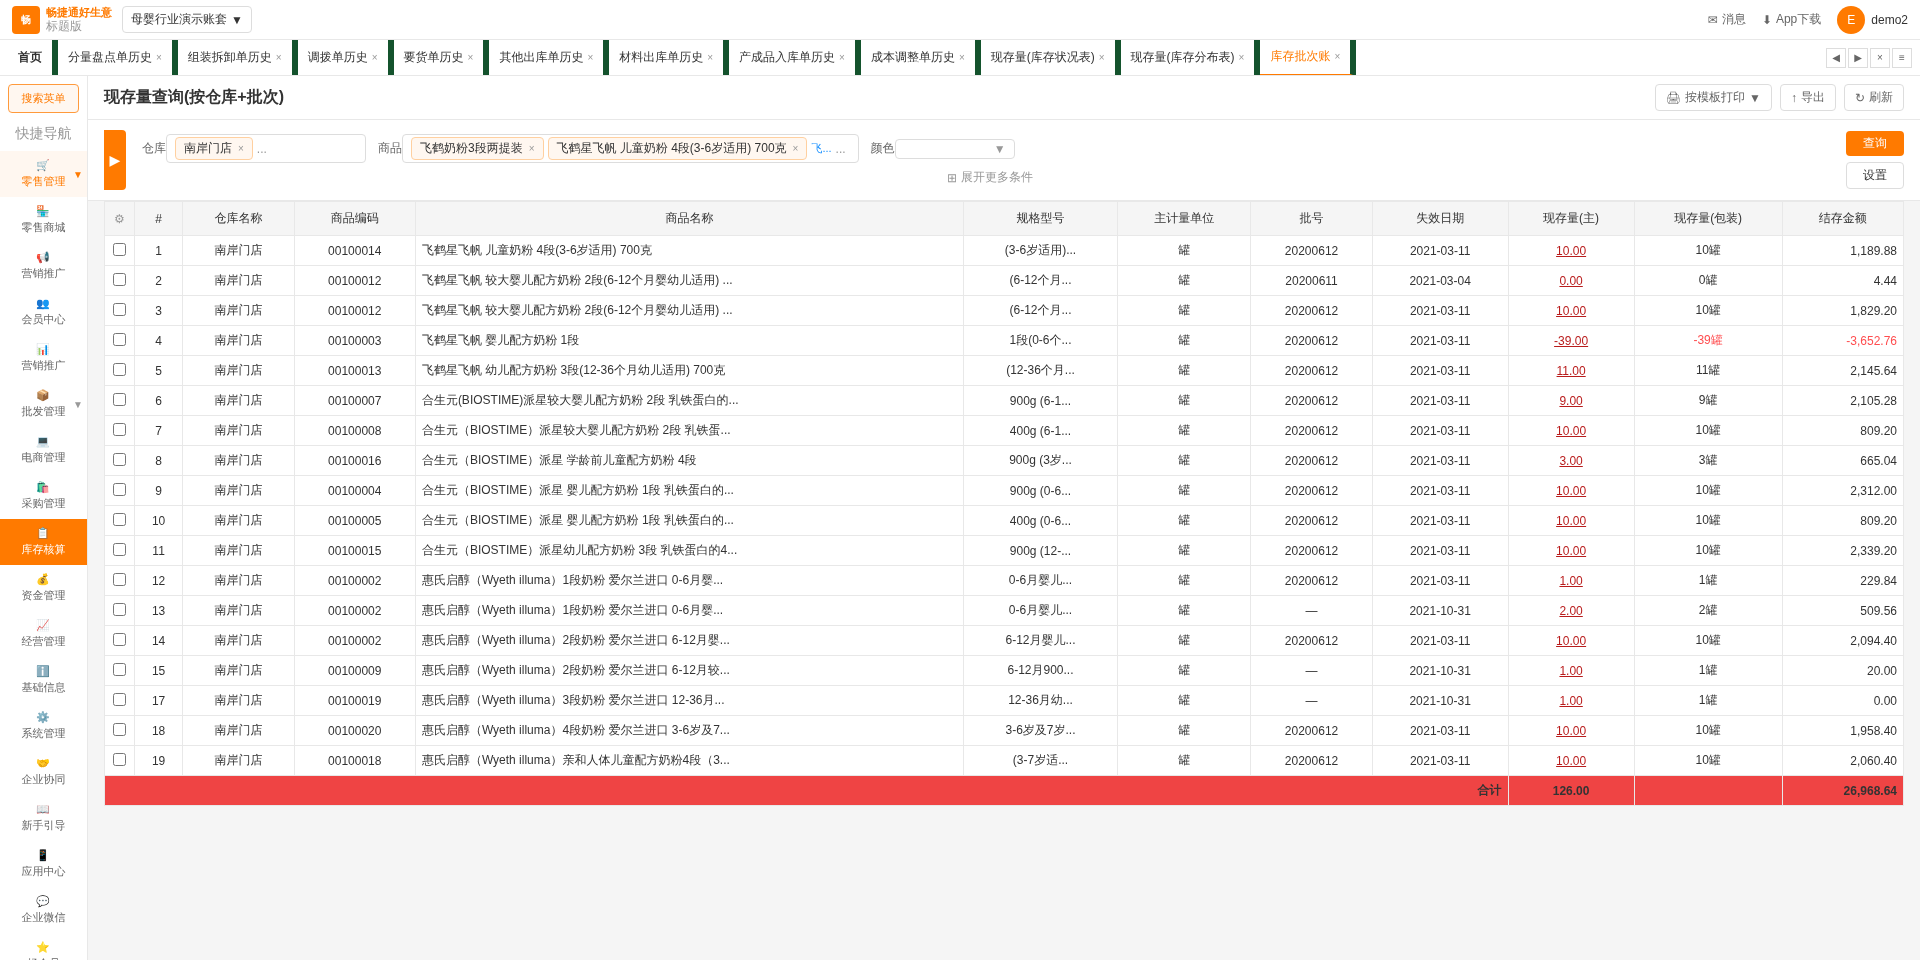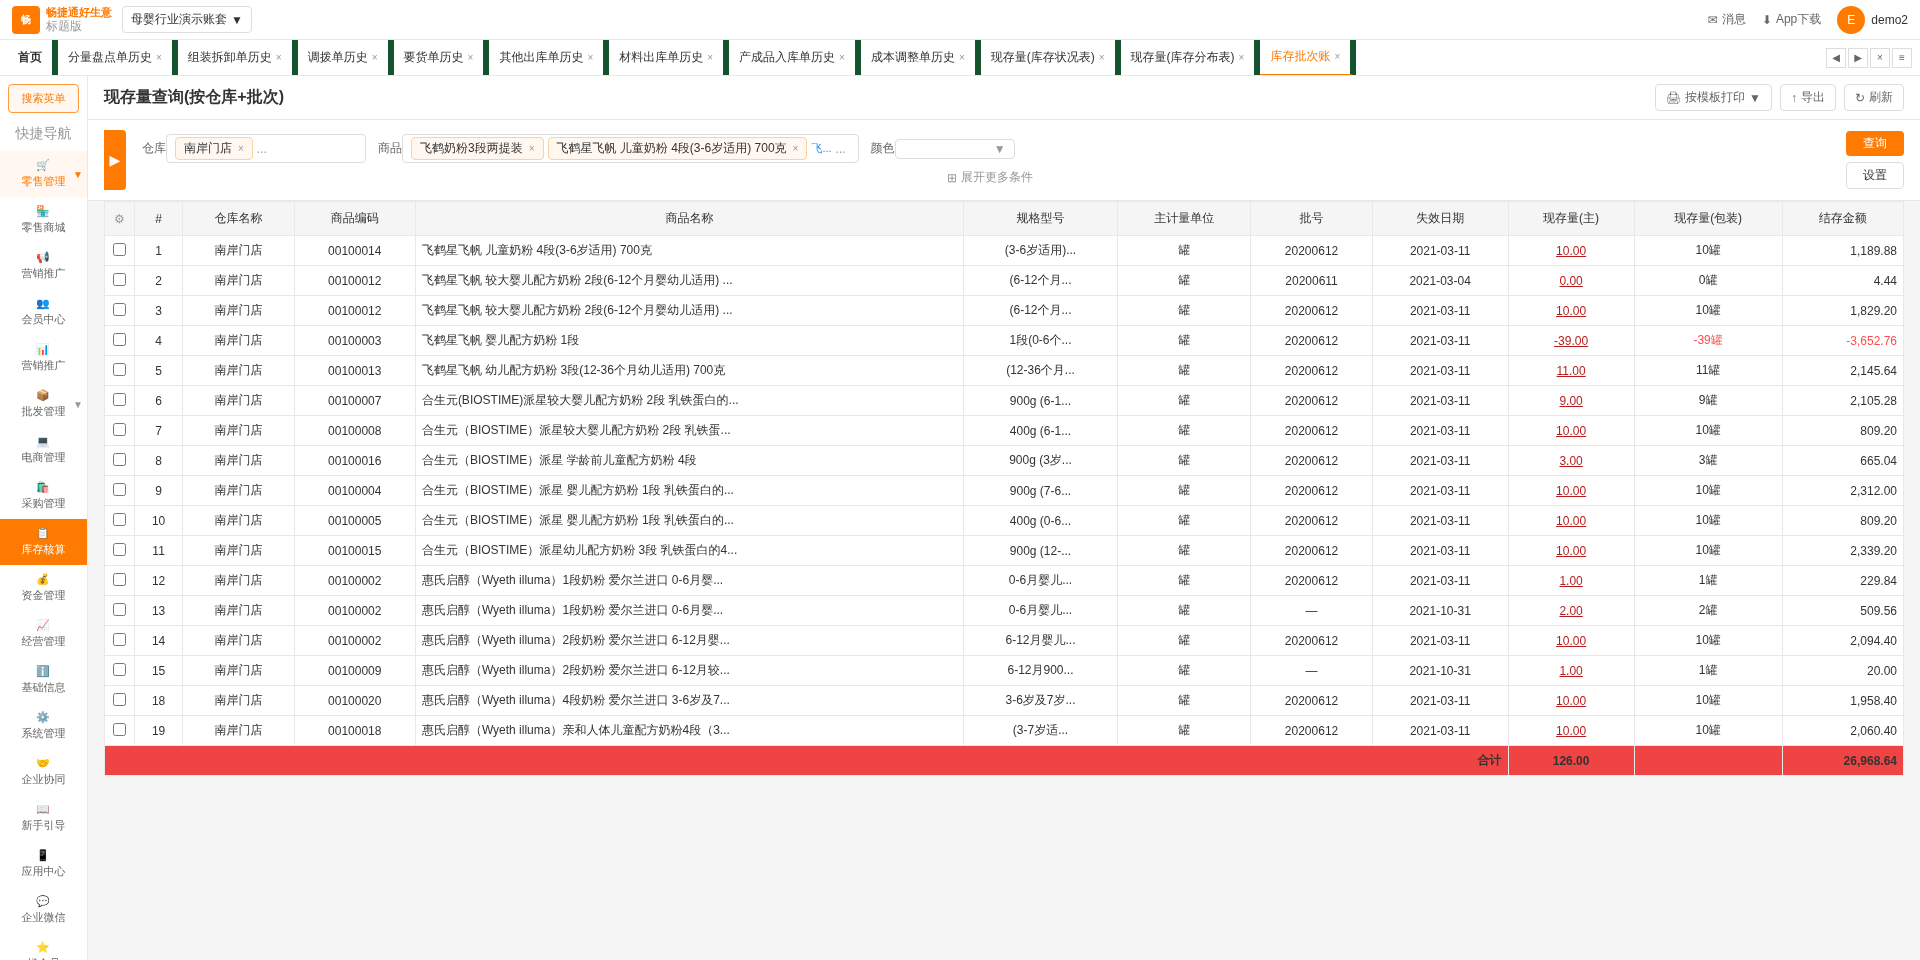--- a/index.html
+++ b/index.html
@@ -421,21 +421,21 @@
       <td class="link ">3.00</td>
       <td class="">3罐</td>
       <td class="text-right ">665.04</td>
     </tr>
             <tr>
       <td><input type="checkbox" style=""></td>
       <td>9</td>
       <td>南岸门店</td>
       <td>00100004</td>
       <td class="text-left" style="max-width:300px;overflow:hidden;text-overflow:ellipsis;">合生元（BIOSTIME）派星 婴儿配方奶粉 1段 乳铁蛋白的...</td>
-      <td>900g (7-6...</td>
+      <td>900g (0-6...</td>
       <td>罐</td>
       <td>20200612</td>
       <td>2021-03-11</td>
       <td class="link ">10.00</td>
       <td class="">10罐</td>
       <td class="text-right ">2,312.00</td>
     </tr>
             <tr>
       <td><input type="checkbox" style=""></td>
       <td>10</td>
@@ -512,20 +512,34 @@
       <td>南岸门店</td>
       <td>00100009</td>
       <td class="text-left" style="max-width:300px;overflow:hidden;text-overflow:ellipsis;">惠氏启醇（Wyeth illuma）2段奶粉 爱尔兰进口 6-12月较...</td>
       <td>6-12月900...</td>
       <td>罐</td>
       <td>—</td>
       <td>2021-10-31</td>
       <td class="link ">1.00</td>
       <td class="">1罐</td>
       <td class="text-right ">20.00</td>
+    </tr>
+            <tr>
+      <td><input type="checkbox" style=""></td>
+      <td>17</td>
+      <td>南岸门店</td>
+      <td>00100019</td>
+      <td class="text-left" style="max-width:300px;overflow:hidden;text-overflow:ellipsis;">惠氏启醇（Wyeth illuma）3段奶粉 爱尔兰进口 12-36月...</td>
+      <td>12-36月幼...</td>
+      <td>罐</td>
+      <td>—</td>
+      <td>2021-10-31</td>
+      <td class="link ">1.00</td>
+      <td class="">1罐</td>
+      <td class="text-right ">0.00</td>
     </tr>
             <tr>
       <td><input type="checkbox" style=""></td>
       <td>18</td>
       <td>南岸门店</td>
       <td>00100020</td>
       <td class="text-left" style="max-width:300px;overflow:hidden;text-overflow:ellipsis;">惠氏启醇（Wyeth illuma）4段奶粉 爱尔兰进口 3-6岁及7...</td>
       <td>3-6岁及7岁...</td>
       <td>罐</td>
       <td>20200612</td>

